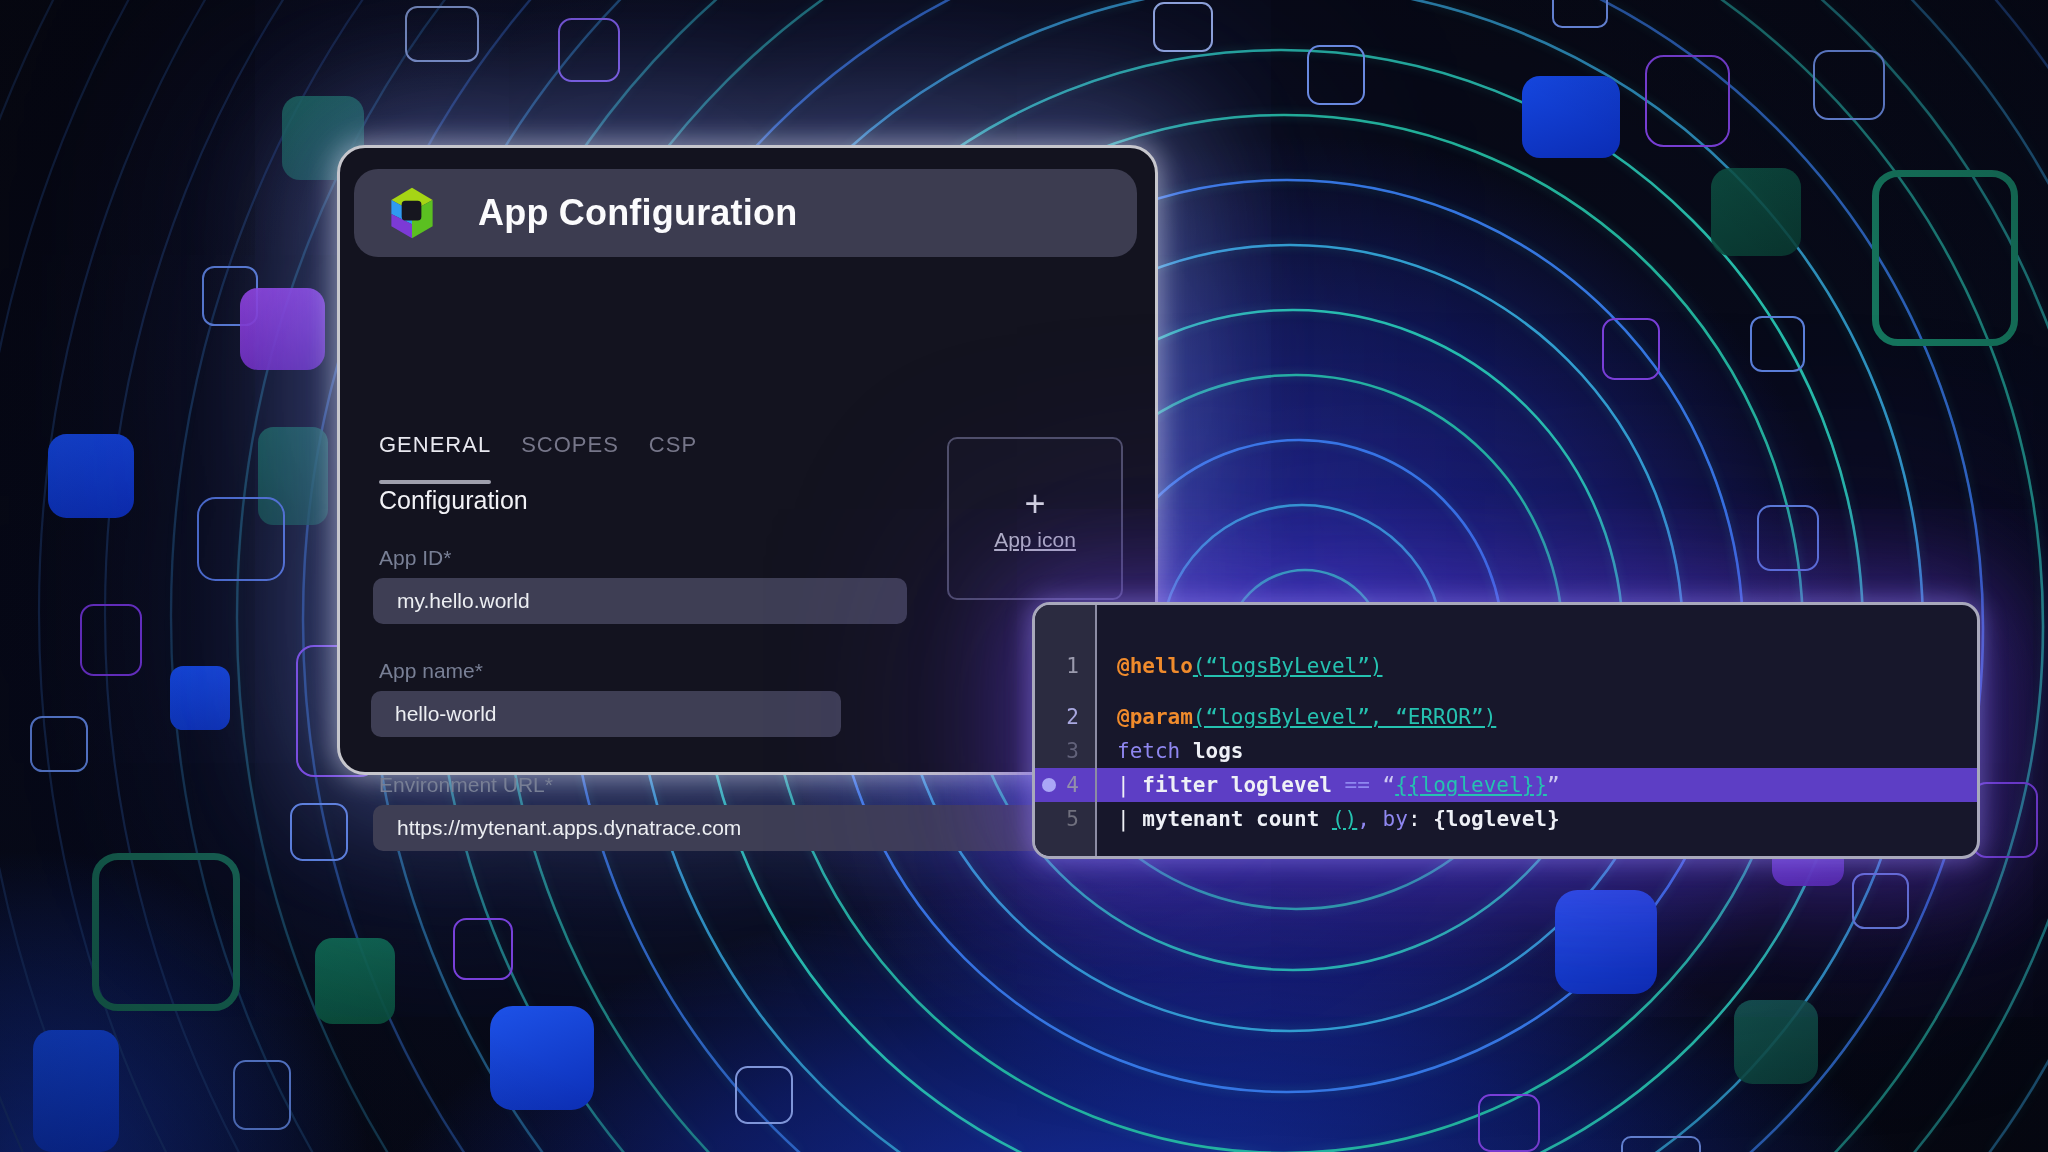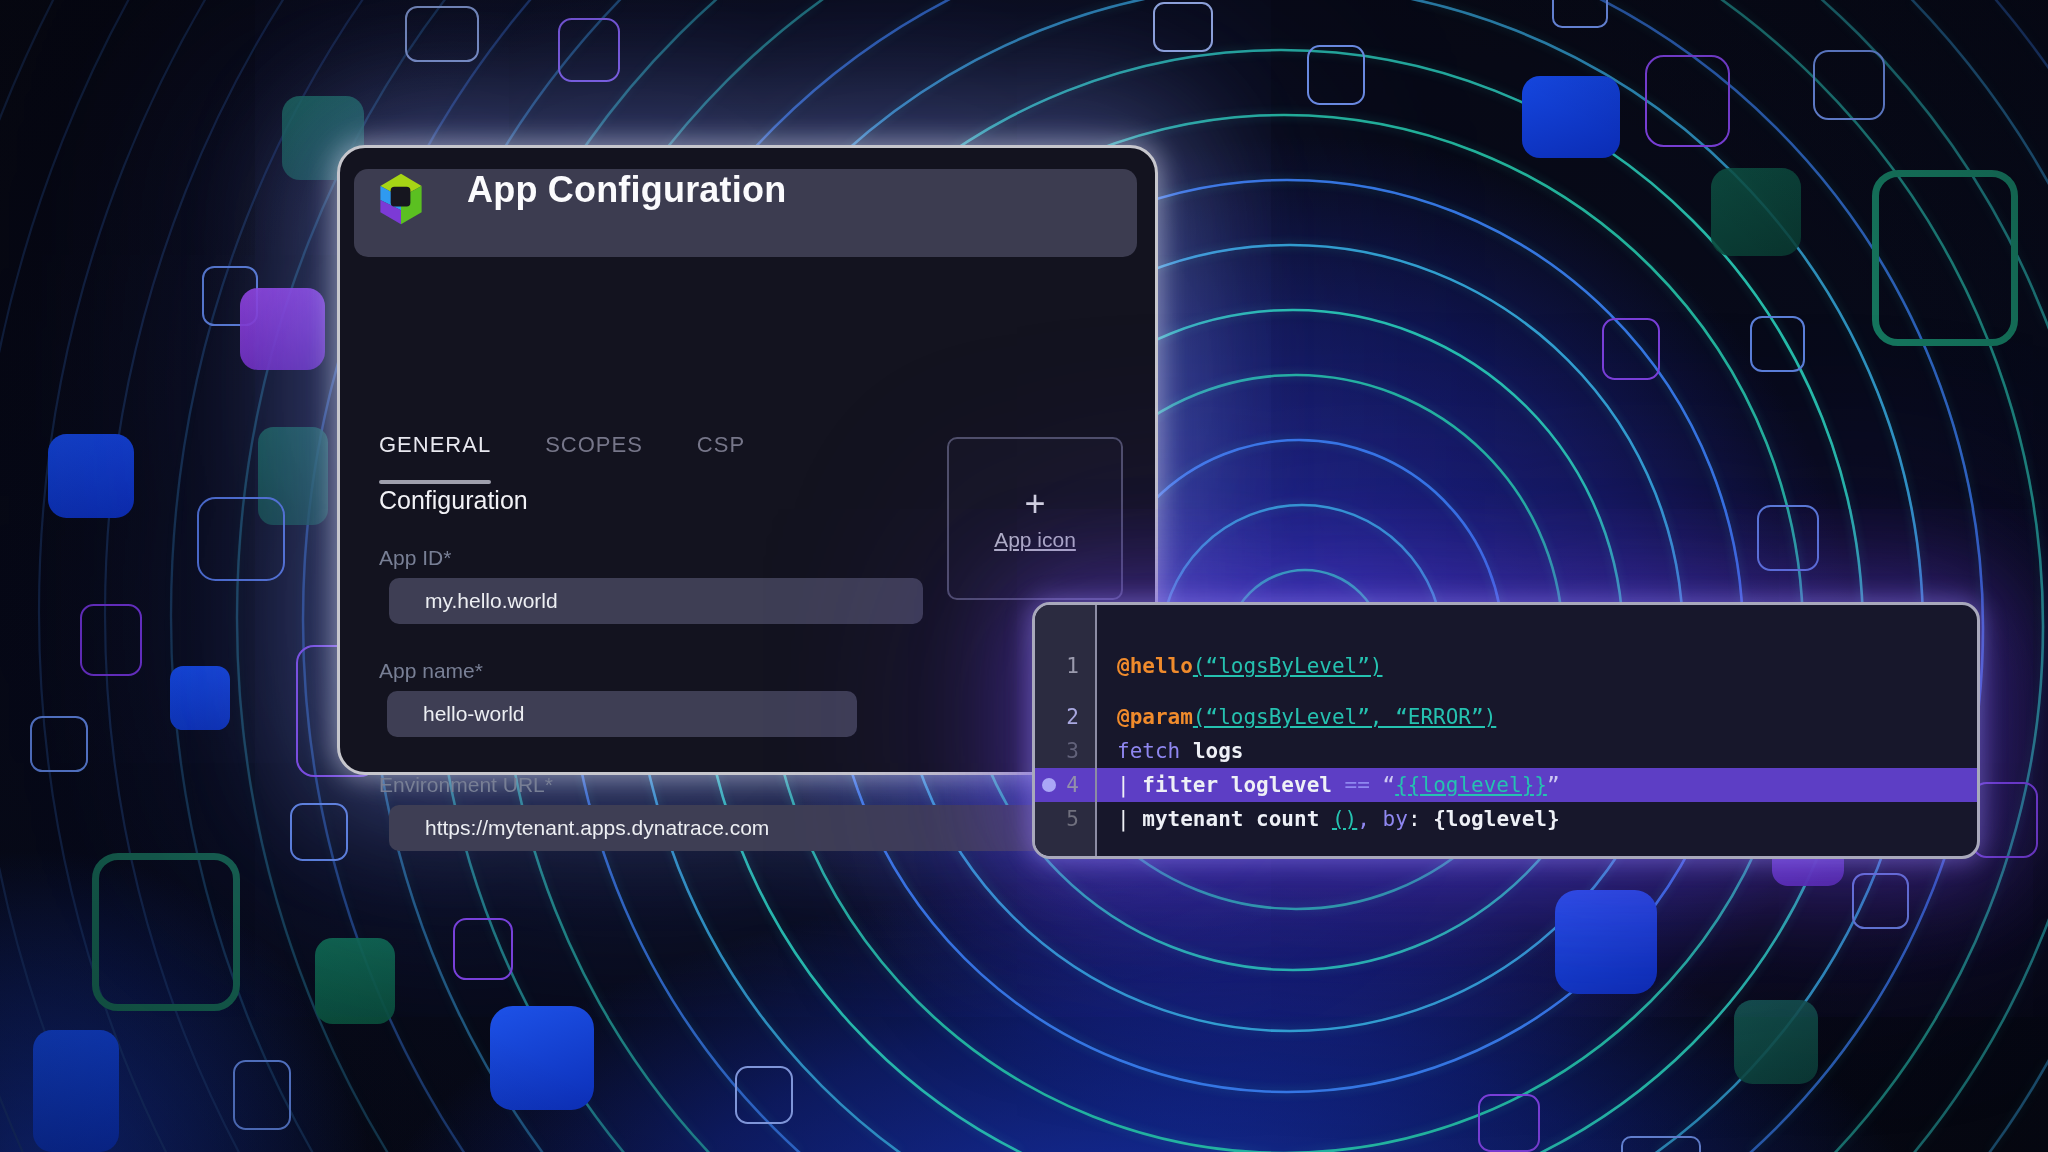--- a/index.html
+++ b/index.html
@@ -15,32 +15,32 @@
   .arcs-dim svg,.arcs-bright svg{position:absolute;left:0;top:0;}
   .arcs-bright{filter:drop-shadow(0 0 5px rgba(40,215,195,.35));
     -webkit-mask-image:radial-gradient(ellipse 1480px 1250px at 1305px 648px, rgba(0,0,0,1) 0%, rgba(0,0,0,.95) 42%, rgba(0,0,0,0) 80%);
     mask-image:radial-gradient(ellipse 1480px 1250px at 1305px 648px, rgba(0,0,0,1) 0%, rgba(0,0,0,.95) 42%, rgba(0,0,0,0) 80%);}
   
   .tile{position:absolute;box-sizing:border-box;}
   
   .card{position:absolute;left:337px;top:145px;width:821px;height:630px;background:#13131f;
         border:3px solid #c7c7cd;border-radius:28px;box-sizing:border-box;
         box-shadow:0 0 26px 4px rgba(235,240,255,.45),0 0 120px 30px rgba(150,170,255,.32),0 0 260px 80px rgba(90,110,255,.22);}
-  .card-header{position:absolute;left:14px;top:21px;width:783px;height:88px;background:#3c3c50;border-radius:14px;
-               display:flex;align-items:flex-start;padding-left:17px;box-sizing:border-box;}
+  .card-header{position:absolute;left:14px;top:21px;width:783px;height:88px;background:#3c3c50;border-radius:24px;
+               display:flex;align-items:center;padding-left:28px;box-sizing:border-box;}
   .cube-icon{width:60px;height:60px;flex:0 0 auto;}
   .card-title{margin-left:36px;font-size:36px;font-weight:bold;color:#fbfbfd;letter-spacing:.2px;}
-  .tabs{position:absolute;left:39px;top:284px;display:flex;gap:54px;}
+  .tabs{position:absolute;left:39px;top:284px;display:flex;gap:30px;}
   .tab{font-size:22px;letter-spacing:1px;color:#767689;position:relative;padding-bottom:14px;cursor:pointer;}
   .tab.active{color:#e9e9f0;}
   .tab.active::after{content:"";position:absolute;left:0;right:0;bottom:-12px;height:4px;background:#9fa0ad;border-radius:2px;}
   .section-title{position:absolute;left:39px;top:338px;font-size:25px;font-weight:normal;color:#f2f2f6;}
   .fld-label{position:absolute;font-size:21px;color:#787f95;}
   .field{position:absolute;height:46px;background:#3e3e54;border:none;border-radius:10px;color:#eceef2;
-         font-size:21px;font-family:"Liberation Sans",sans-serif;padding:0 0 0 36px;box-sizing:border-box;outline:none;margin-left:16px;}
+         font-size:21px;font-family:"Liberation Sans",sans-serif;padding:0 0 0 24px;box-sizing:border-box;outline:none;}
   .appicon-box{position:absolute;left:607px;top:289px;width:172px;height:159px;border:2px solid #50506a;border-radius:10px;
                background:rgba(28,28,46,.35);display:flex;flex-direction:column;align-items:center;justify-content:center;gap:6px;cursor:pointer;}
   .appicon-plus{font-size:36px;font-weight:400;color:#d9dae2;line-height:1;}
   .appicon-label{font-size:21px;color:#b9bac6;text-decoration:underline;}
   
   .code-panel{position:absolute;left:1032px;top:602px;width:948px;height:257px;background:#17172b;
               border:3px solid #a9a9bc;border-radius:18px;box-sizing:border-box;overflow:hidden;
               box-shadow:0 0 22px 4px rgba(160,140,255,.4),0 0 90px 24px rgba(110,70,230,.38),0 0 220px 60px rgba(80,40,200,.28);}
   .gutter-bg{position:absolute;left:0;top:0;bottom:0;width:60px;background:#2b2b40;}
   .gutter-sep{position:absolute;left:60px;top:0;bottom:0;width:2px;background:#8c8ca4;z-index:3;}

